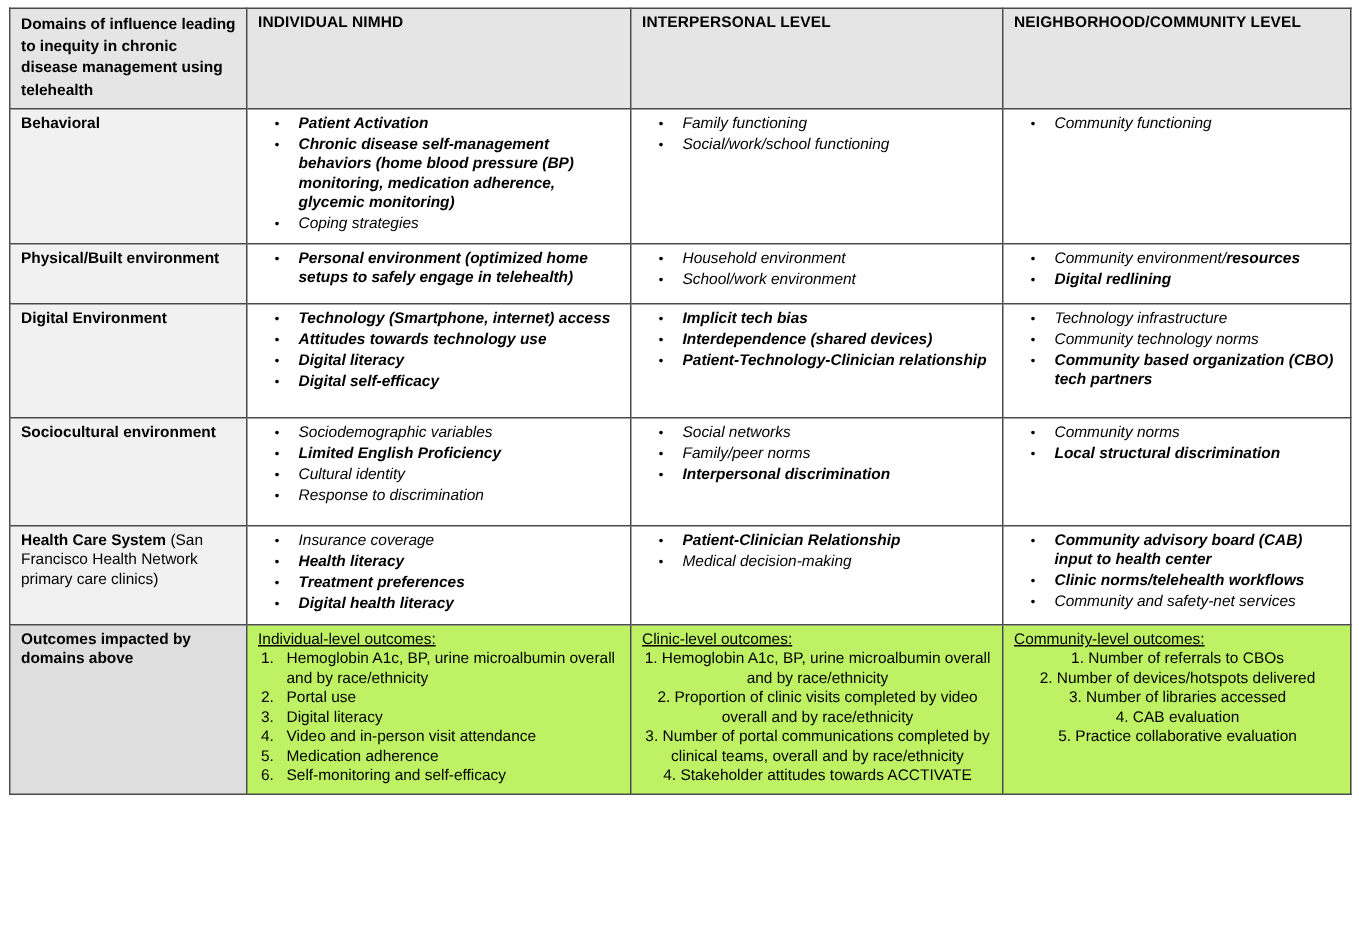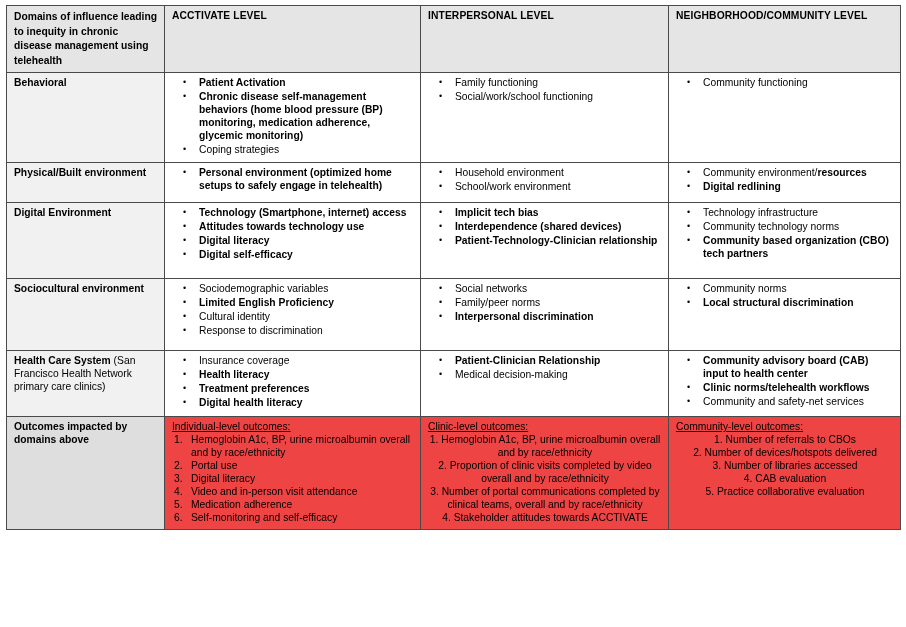--- a/index.html
+++ b/index.html
@@ -59,28 +59,29 @@
   td.domain-cell .sub {
     font-weight: normal;
   }
   td.outcome-domain-cell {
     background: #dedede;
     font-weight: bold;
     font-size: 10.6px;
     line-height: 1.4;
   }
   td.outcome-cell {
-    background: #ef4444;
+    background: #bef264;
     font-size: 10.2px;
     line-height: 1.33;
   }
   ul.blist {
     list-style: none;
     margin: 0;
     padding: 0;
+    font-style: italic;
   }
   ul.blist li {
     position: relative;
     padding-left: 18px;
     margin: 0 0 1px 0;
     text-indent: 0;
   }
   ul.blist li::before {
     content: "\2022";
     position: absolute;
@@ -136,21 +137,21 @@
     <colgroup>
       <col style="width:158px">
       <col style="width:256px">
       <col style="width:248px">
       <col style="width:232px">
     </colgroup>
     <tbody>
 
       <tr>
         <td class="hdr-cell domain-hdr">Domains of influence leading to inequity in chronic disease management using telehealth</td>
-        <td class="hdr-cell">ACCTIVATE LEVEL</td>
+        <td class="hdr-cell">INDIVIDUAL NIMHD</td>
         <td class="hdr-cell">INTERPERSONAL LEVEL</td>
         <td class="hdr-cell">NEIGHBORHOOD/COMMUNITY LEVEL</td>
       </tr>
 
       <tr class="r-beh">
         <td class="domain-cell">
           <span>Behavioral</span>
         </td>
         <td>
           <ul class="blist indent">

